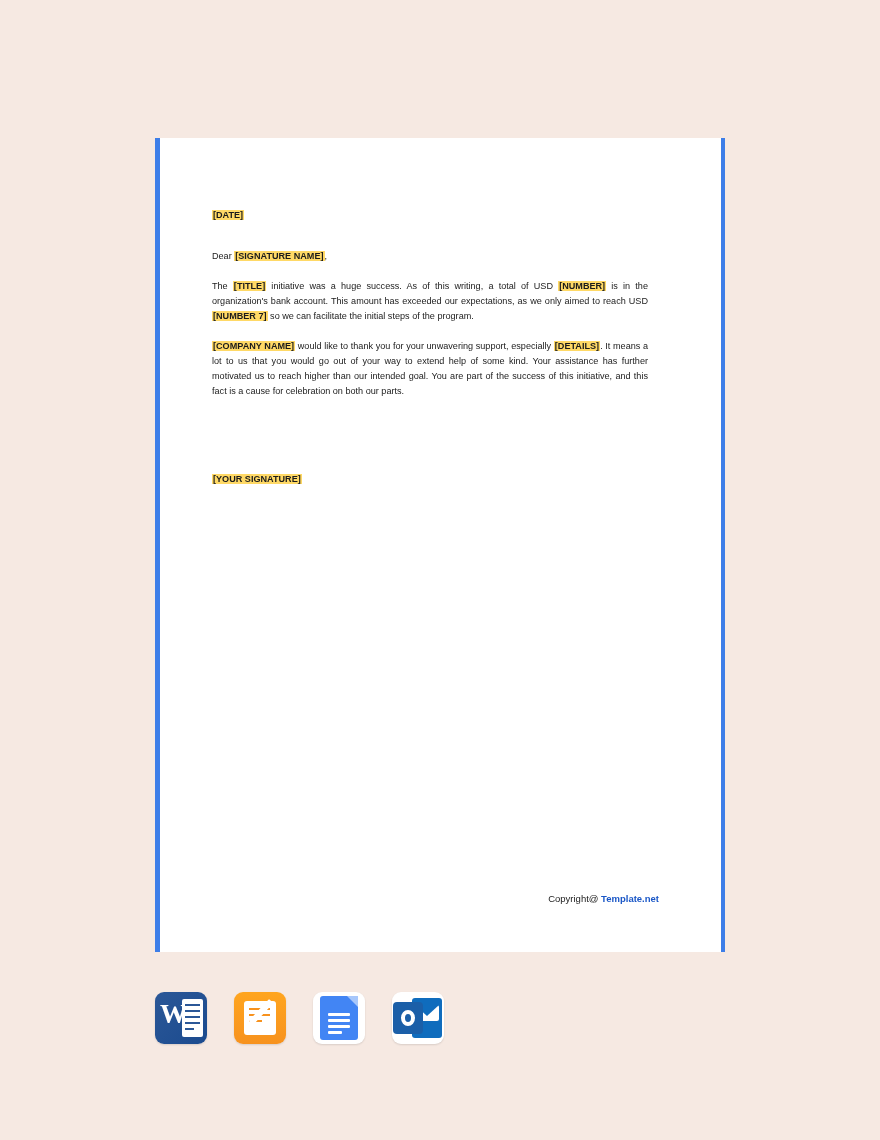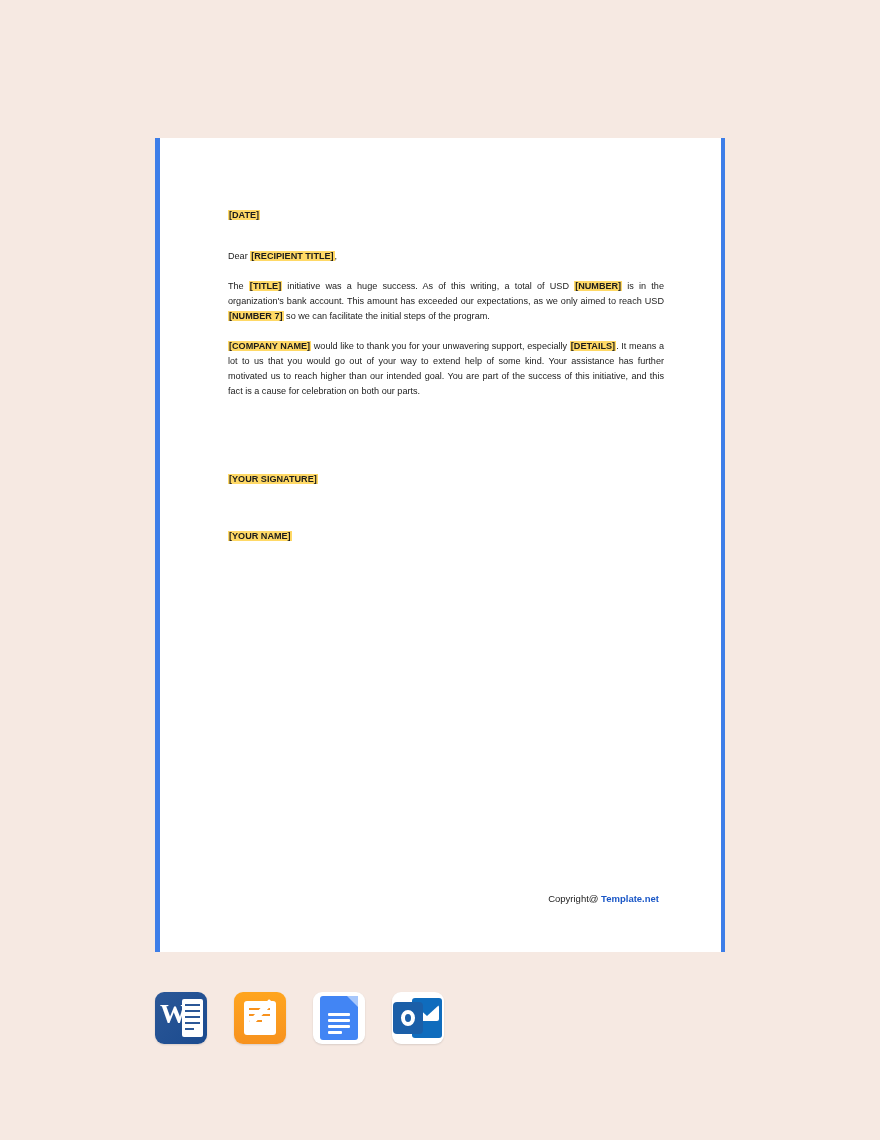--- a/index.html
+++ b/index.html
@@ -25,21 +25,21 @@
     top: 138px;
     width: 570px;
     height: 814px;
     background: #ffffff;
     box-sizing: border-box;
     border-left: 5px solid #3d7ee8;
     border-right: 4px solid #3d7ee8;
   }
   .doc-body {
     position: absolute;
-    left: 68px;
+    left: 52px;
     top: 70px;
     width: 436px;
   }
   .doc-body p {
     margin: 0;
     font-size: 9.1px;
     line-height: 15px;
     color: #1b1b1b;
     text-align: justify;
     text-justify: inter-word;
@@ -282,21 +282,21 @@
 
     <div class="doc-body">
 
       <p>
         <span class="hl">[DATE]</span>
       </p>
 
       <div class="gap-sm"></div>
 
       <p>
-        <span>Dear </span><span class="hl">[RECIPIENT TITLE]</span><span>,</span>
+        <span>Dear </span><span class="hl">[SIGNATURE NAME]</span><span>,</span>
       </p>
 
       <div class="gap-md"></div>
 
       <p>
         <span>The </span><span class="hl">[TITLE]</span><span> initiative was a huge success. As of this writing, a total of USD </span><span class="hl">[NUMBER]</span><span> is in the organization's bank account. This amount has exceeded our expectations, as we only aimed to reach USD </span><span class="hl">[NUMBER 7]</span><span> so we can facilitate the initial steps of the program.</span>
       </p>
 
       <div class="gap-md"></div>
 
@@ -311,23 +311,20 @@
 
 
       <div class="gap-xl"></div>
 
       <p>
         <span class="hl">[YOUR SIGNATURE]</span>
       </p>
 
       <div class="gap-xxl"></div>
 
-      <p>
-        <span class="hl">[YOUR NAME]</span>
-      </p>
 
     </div>
 
     <div class="copyright">
       <span>Copyright@ </span><a href="#">Template.net</a>
     </div>
 
   </div>
 
   <div class="icon-row">

